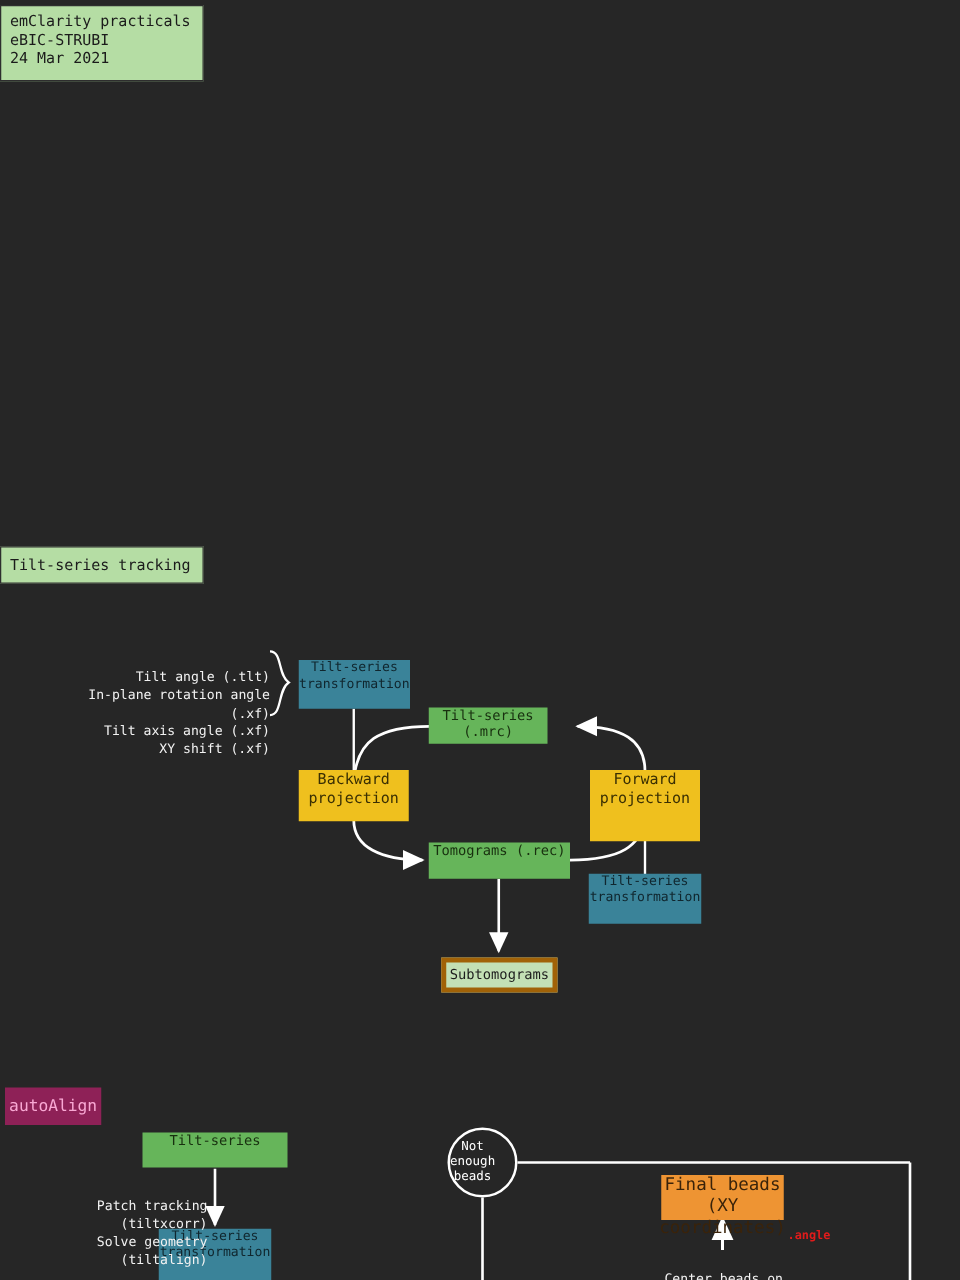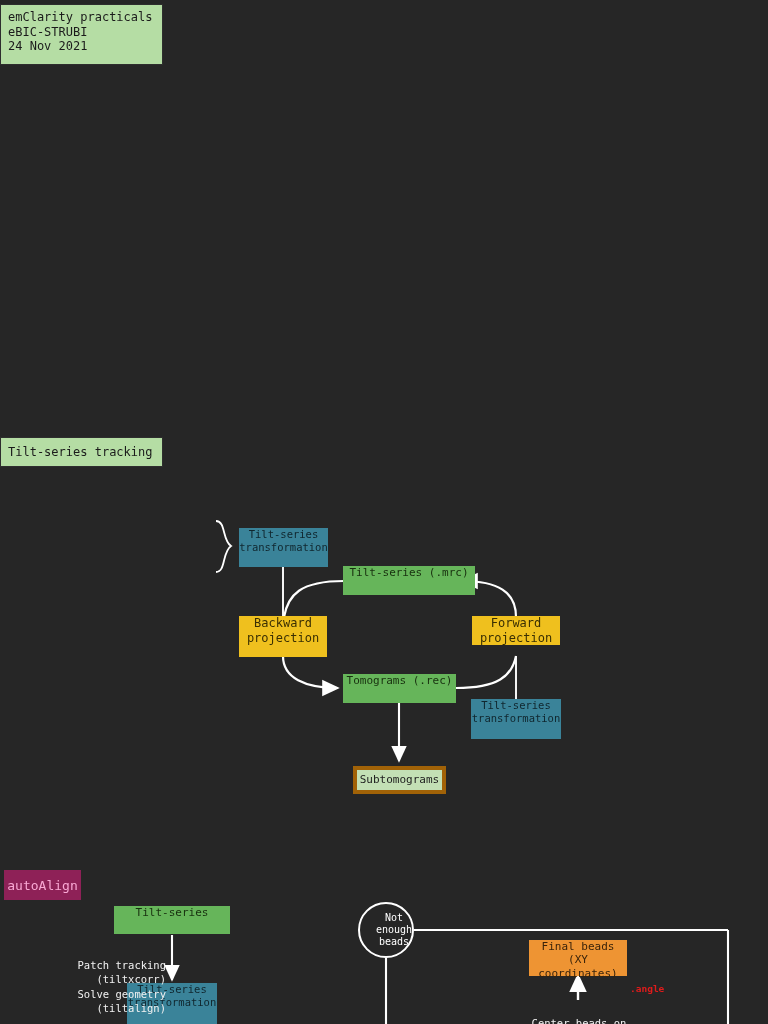--- a/index.html
+++ b/index.html
@@ -61,21 +61,21 @@
     font-size: 10.5px;
   }
   .yellow {
     background: #efc01e;
     color: #3a2f03;
     font-size: 12px;
   }
   .orange {
     background: #ee9433;
     color: #3a230a;
-    font-size: 11px;
+    font-size: 14px;
   }
   .badge {
     position: absolute;
     background: #8e2157;
     color: #f9a8d4;
     font-size: 13px;
     display: flex;
     align-items: center;
     justify-content: center;
     padding: 0 10px;
@@ -97,21 +97,21 @@
     width: 768px; height: 1024px;
     pointer-events: none;
   }
   .circle-node {
     position: absolute;
     border: 2.2px solid #ffffff;
     border-radius: 50%;
     background: #262626;
     display: flex;
     align-items: center;
-    justify-content: flex-end;
+    justify-content: flex-start;
     text-align: center;
     font-size: 10px;
     line-height: 1.2;
     color: #ffffff;
     white-space: pre-line;
     box-sizing: border-box;
   }
 </style>
 </head>
 <body>
@@ -150,43 +150,49 @@
 
       <path d="M386,958 L386,1024" stroke-width="2.1"></path>
 
       <path d="M578,1000 L578,975" stroke-width="2.4" marker-end="url(#ah)"></path>
     </g>
   </svg>
 
   <div class="box hdr" style="left:0px; top:4px; width:163px; height:61px;">
     <span>emClarity practicals
 eBIC-STRUBI
-24 Nov 2021</span>
+24 Mar 2021</span>
   </div>
 
   <div class="box hdr" style="left:0px; top:437px; width:163px; height:30px; align-items:center;">
     <span>Tilt-series tracking</span>
   </div>
 
+  <div class="lbl right" style="left:40px; top:521px; width:176px;">
+    <span>Tilt angle (.tlt)
+In-plane rotation angle (.xf)
+Tilt axis angle (.xf)
+XY shift (.xf)</span>
+  </div>
 
   <div class="box teal" style="left:239px; top:528px; width:89px; height:39px;">
     <span>Tilt-series
 transformation</span>
   </div>
 
-  <div class="box green" style="left:343px; top:566px; width:132px; height:29px;">
+  <div class="box green" style="left:343px; top:566px; width:95px; height:29px;">
     <span>Tilt-series (.mrc)</span>
   </div>
 
   <div class="box yellow" style="left:239px; top:616px; width:88px; height:41px;">
     <span>Backward
 projection</span>
   </div>
 
-  <div class="box yellow" style="left:472px; top:616px; width:88px; height:29px;">
+  <div class="box yellow" style="left:472px; top:616px; width:88px; height:57px;">
     <span>Forward
 projection</span>
   </div>
 
   <div class="box green" style="left:343px; top:674px; width:113px; height:29px;">
     <span>Tomograms (.rec)</span>
   </div>
 
   <div class="box teal" style="left:471px; top:699px; width:90px; height:40px;">
     <span>Tilt-series

